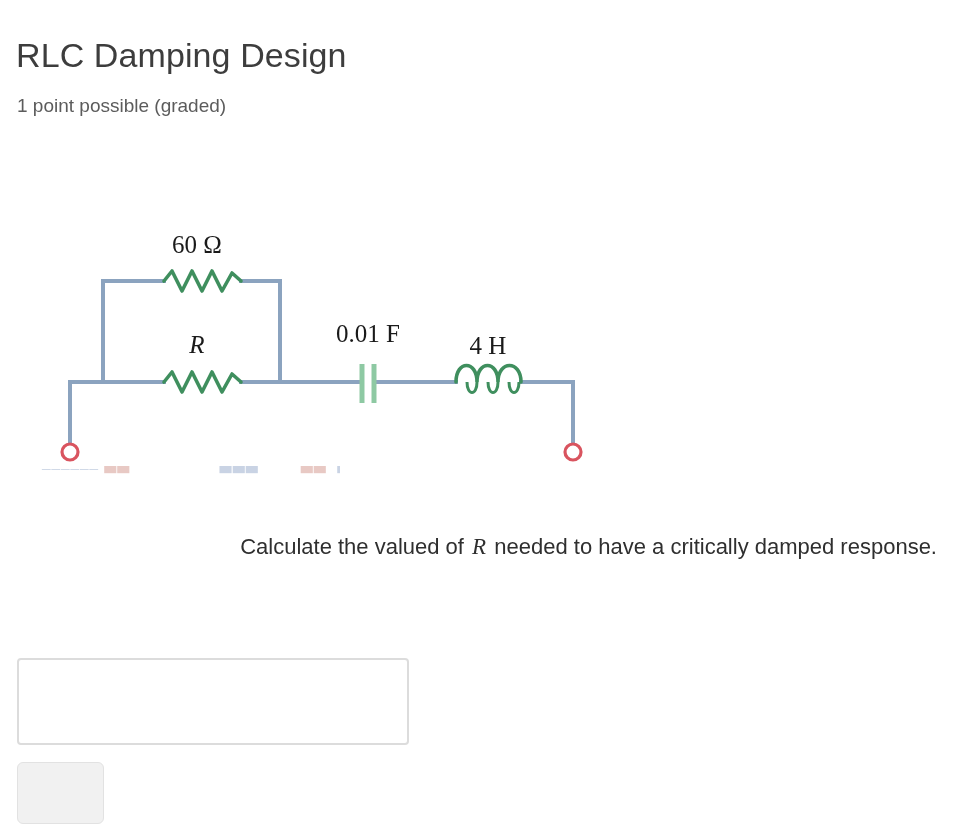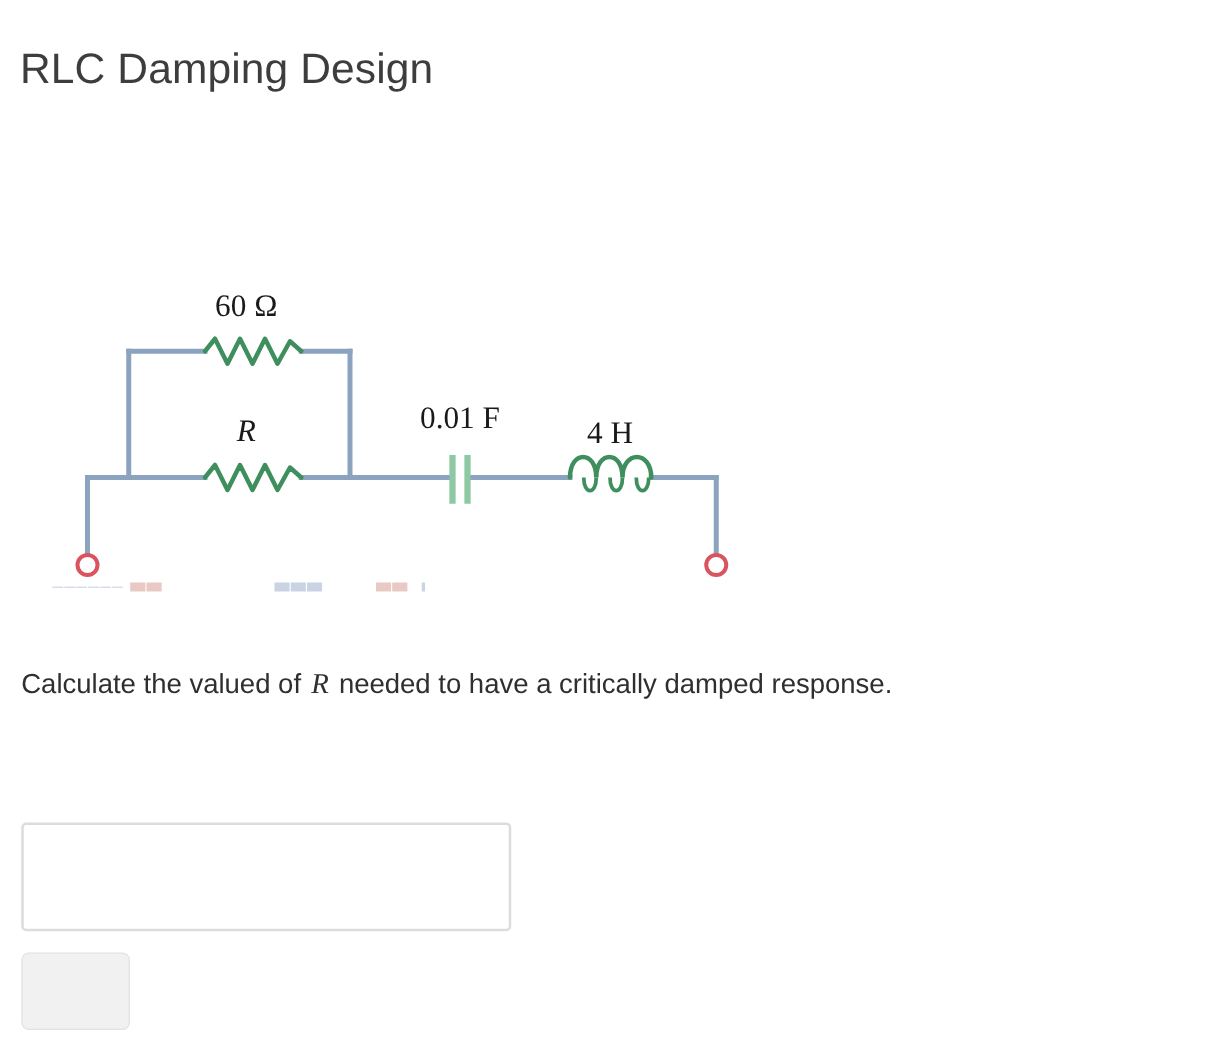--- a/index.html
+++ b/index.html
@@ -77,20 +77,21 @@
   
   .question-text {
     position: absolute;
     left: 17px;
     top: 528px;
     width: 920px;
     font-size: 22px;
     color: #2f2f2f;
     line-height: 37px;
     font-weight: 400;
+    text-align: right;
   }
   .question-text .mathvar {
     font-family: "Liberation Serif", serif;
     font-style: italic;
     font-size: 23px;
     padding: 0 2px;
   }
   
   .answer-input {
     position: absolute;
@@ -126,20 +127,21 @@
     padding: 0;
   }
 </style>
 </head>
 <body>
 
 <div class="page">
 
   <h1 class="page-title">RLC Damping Design</h1>
 
+  <div class="point-status">1 point possible (graded)</div>
 
   <div class="circuit-figure">
     <svg width="640" height="320" viewBox="0 0 640 320" xmlns="http://www.w3.org/2000/svg">
 
       <g stroke="#8ba3bf" stroke-width="4" fill="none" stroke-linecap="square">
 
         <path d="M 88 111 L 149 111"></path>
         <path d="M 226 111 L 265 111"></path>
 
         <path d="M 88 111 L 88 212"></path>

